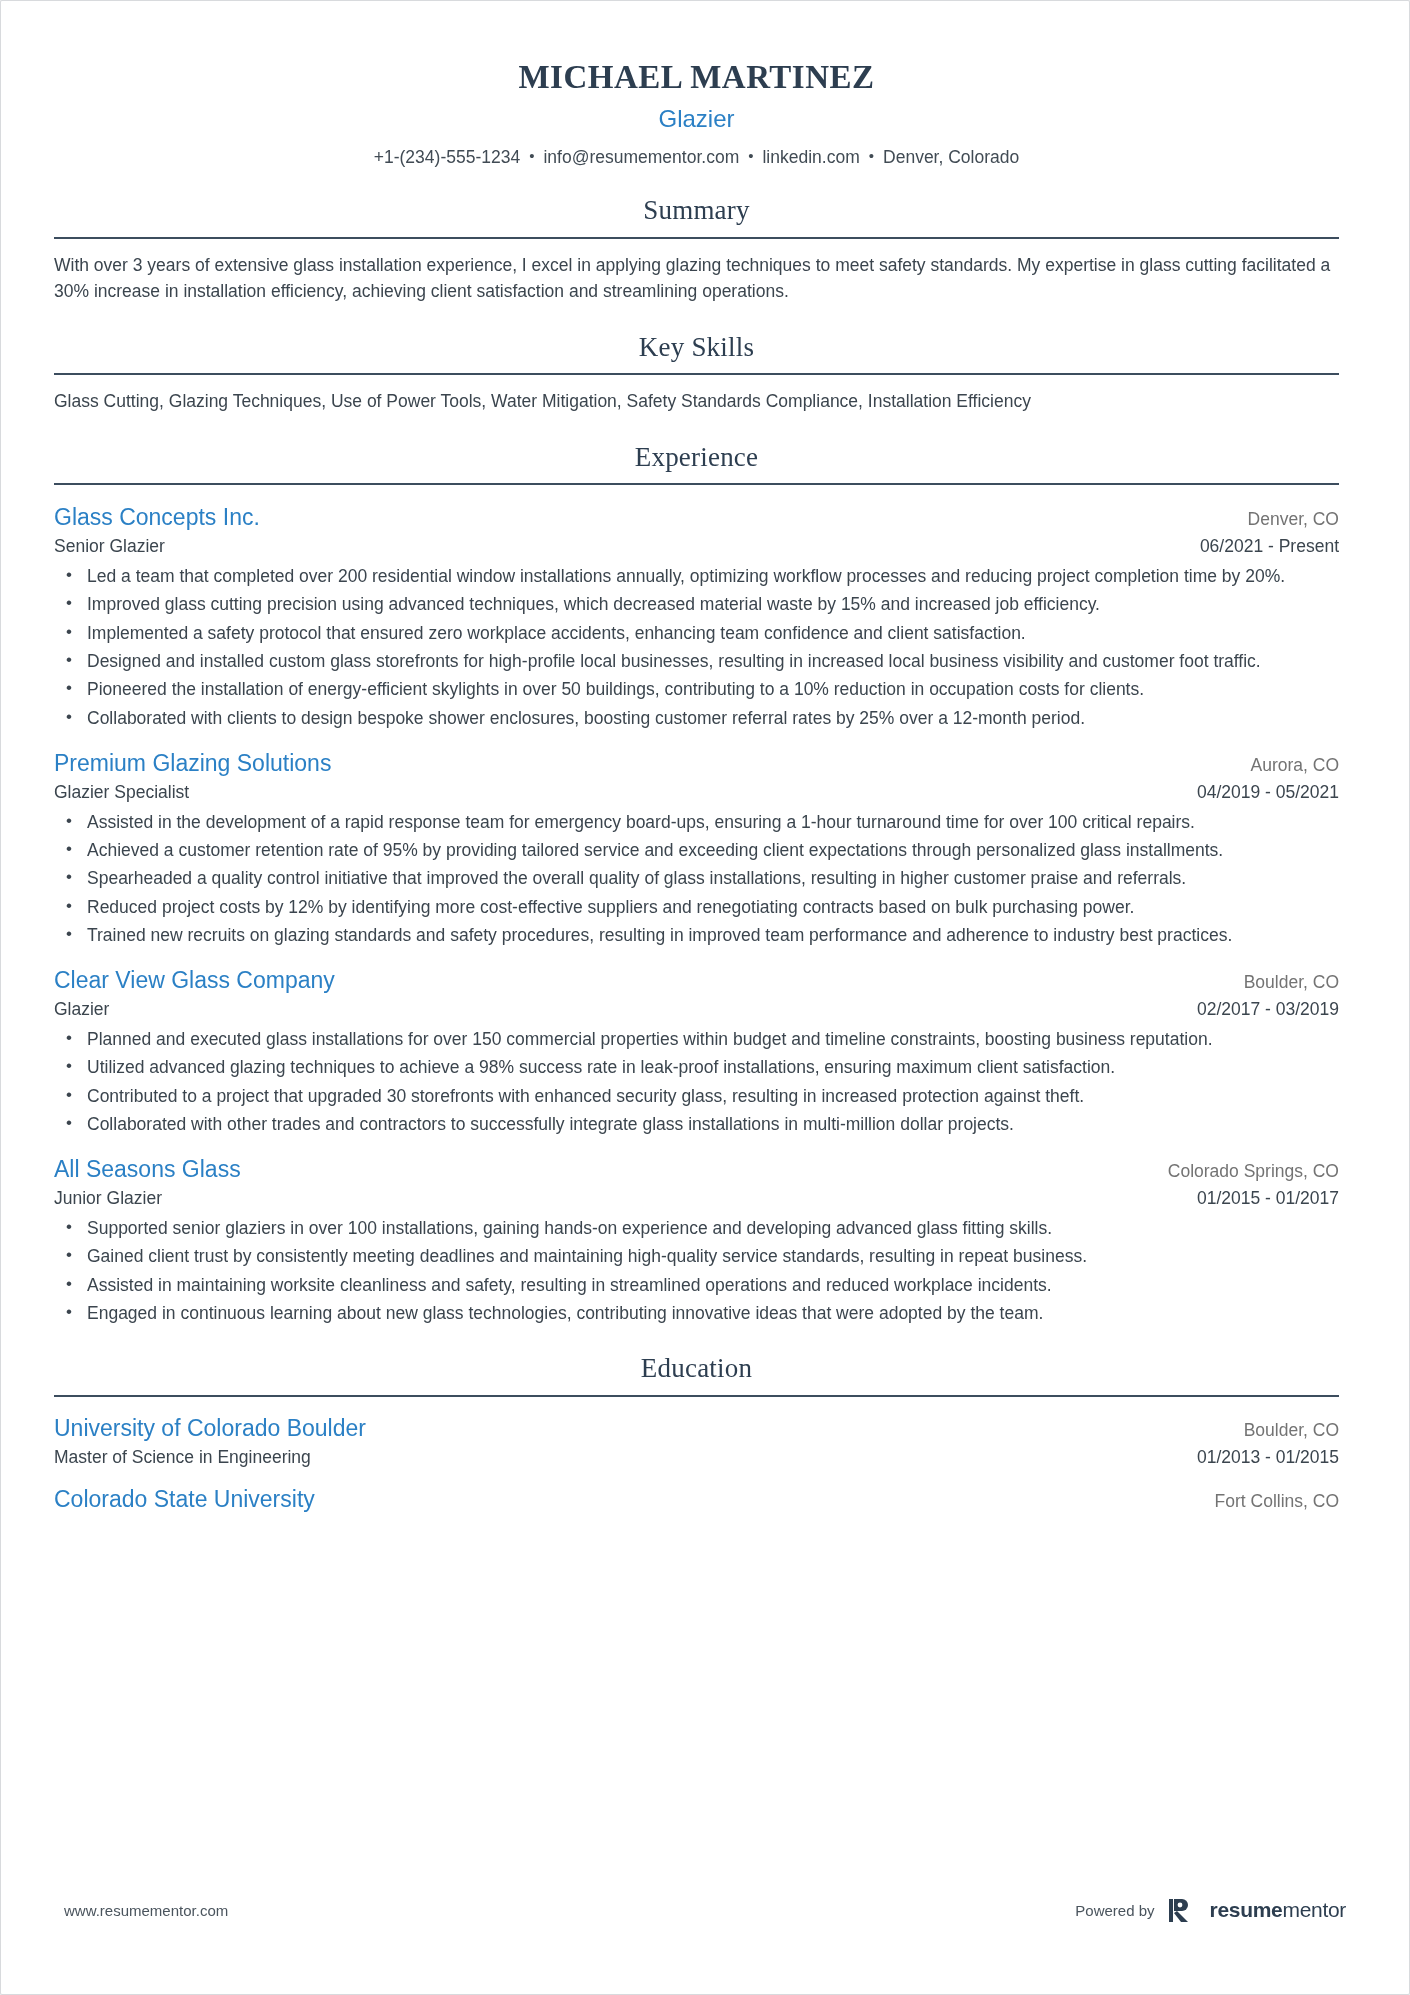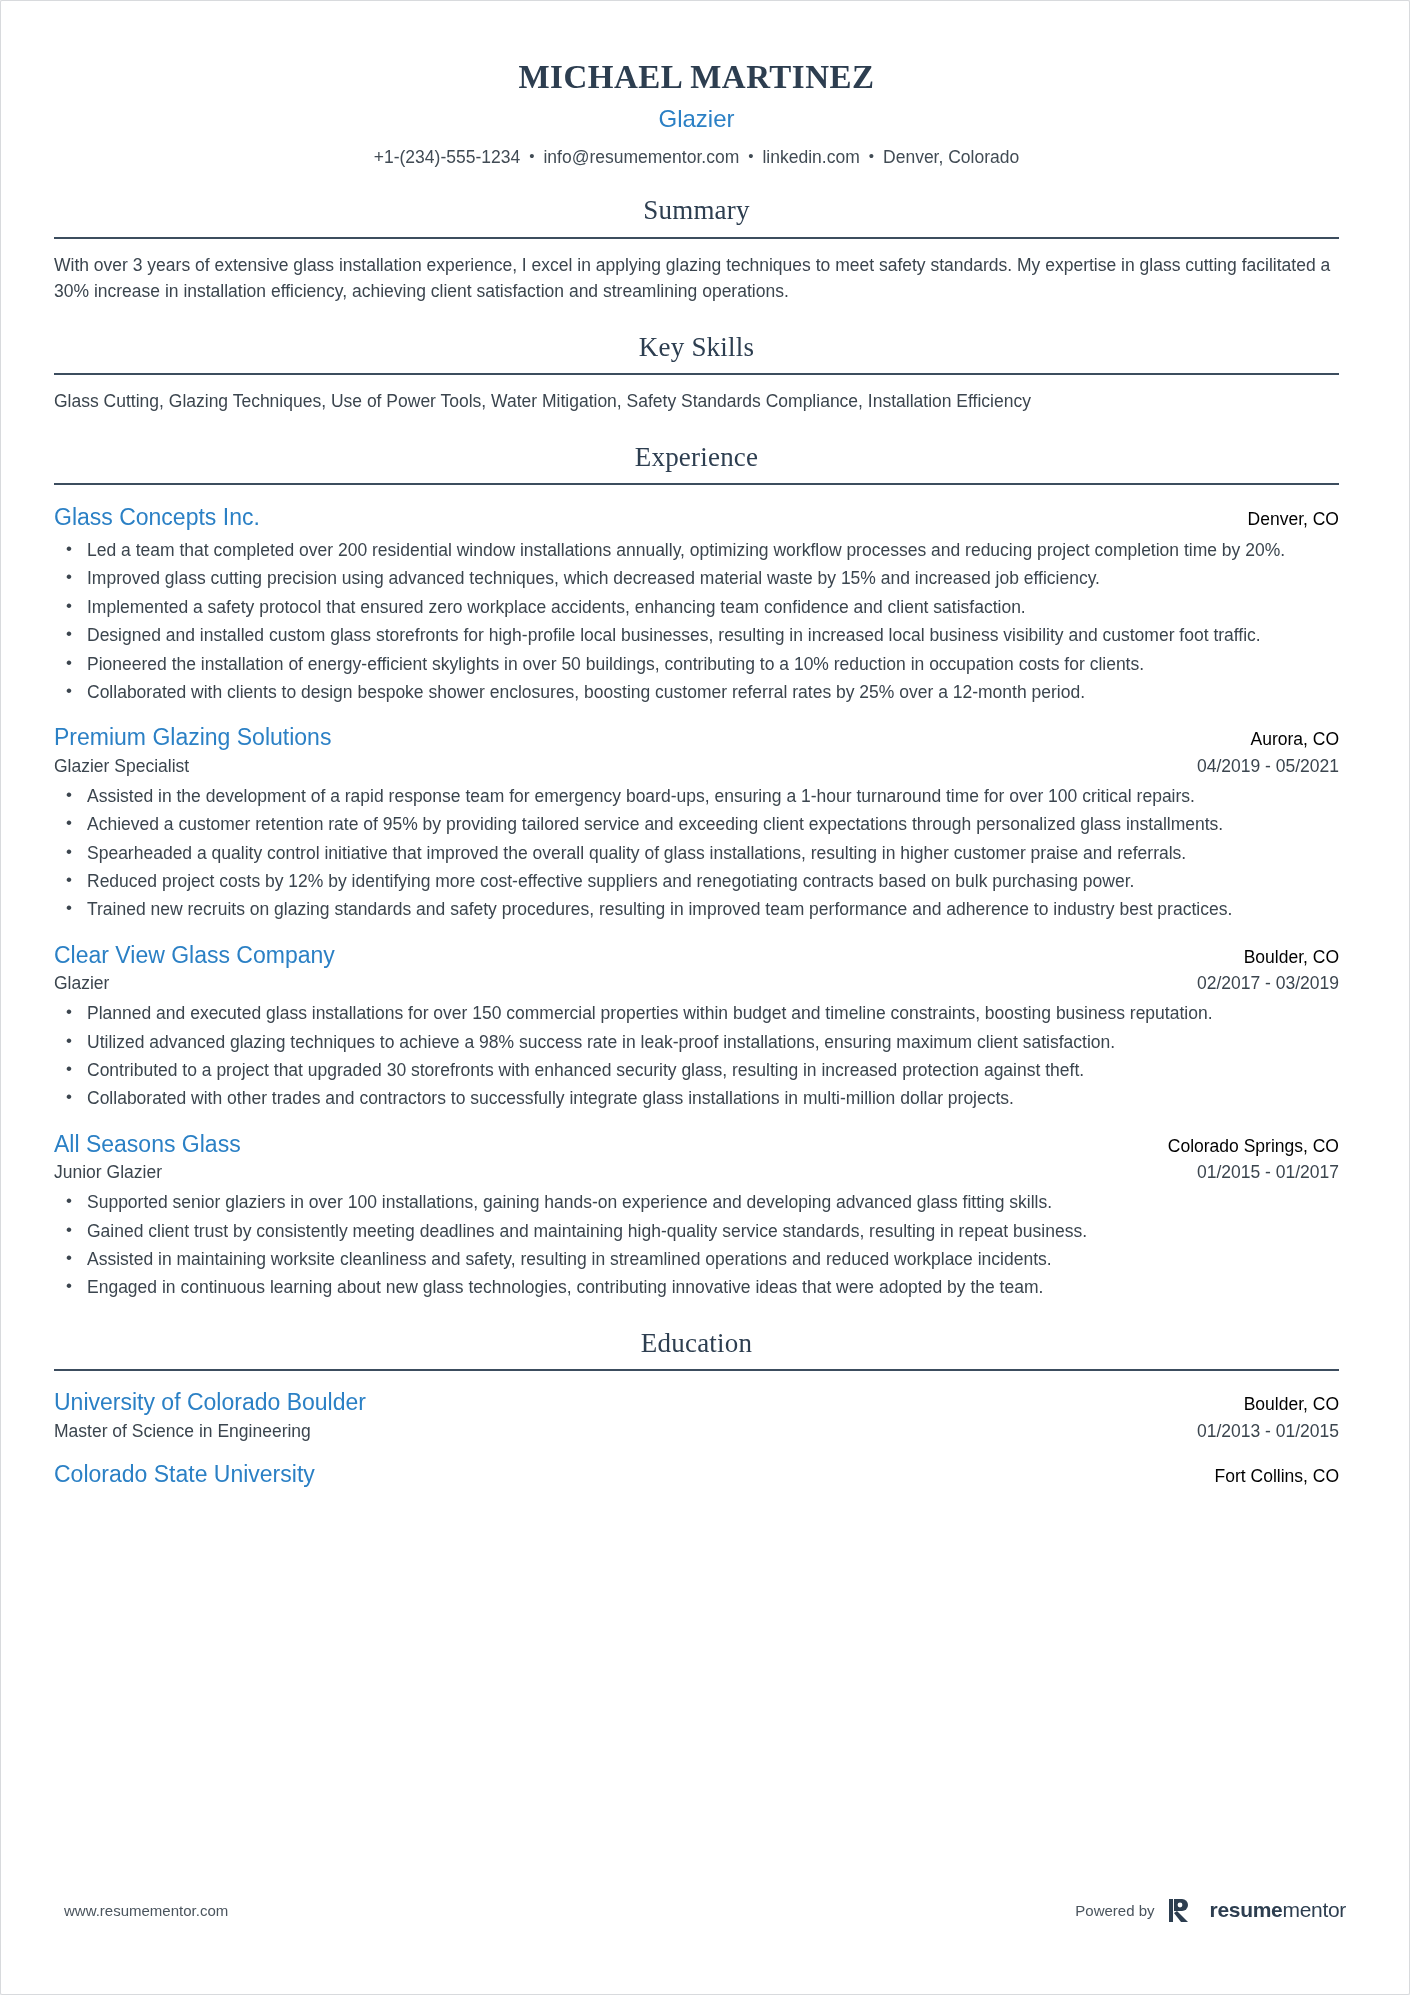--- a/index.html
+++ b/index.html
@@ -91,21 +91,21 @@
     align-items: baseline;
     width: 100%;
   }
   .entry-org {
     font-size: 23px;
     color: #2b80c5;
     line-height: 1.25;
   }
   .entry-loc {
     font-size: 17.5px;
-    color: #000000;
+    color: #737373;
     line-height: 1.25;
     white-space: nowrap;
     padding-left: 18px;
   }
   .entry-role {
     font-size: 17.5px;
     color: #3b454e;
     line-height: 1.3;
     margin-top: 3px;
   }
@@ -210,20 +210,24 @@
     </div>
 
     <div class="section">
       <div class="section-title">Experience</div>
       <div class="rule"></div>
       <div id="experience-list">
           <div class="entry">
             <div class="entry-row">
               <div class="entry-org">Glass Concepts Inc.</div>
               <div class="entry-loc">Denver, CO</div>
+            </div>
+            <div class="entry-row">
+              <div class="entry-role">Senior Glazier</div>
+              <div class="entry-dates">06/2021 - Present</div>
             </div>
             <ul class="bullets">
               <li>Led a team that completed over 200 residential window installations annually, optimizing workflow processes and reducing project completion time by 20%.</li>
               <li>Improved glass cutting precision using advanced techniques, which decreased material waste by 15% and increased job efficiency.</li>
               <li>Implemented a safety protocol that ensured zero workplace accidents, enhancing team confidence and client satisfaction.</li>
               <li>Designed and installed custom glass storefronts for high-profile local businesses, resulting in increased local business visibility and customer foot traffic.</li>
               <li>Pioneered the installation of energy-efficient skylights in over 50 buildings, contributing to a 10% reduction in occupation costs for clients.</li>
               <li>Collaborated with clients to design bespoke shower enclosures, boosting customer referral rates by 25% over a 12-month period.</li>
             </ul>
           </div>

